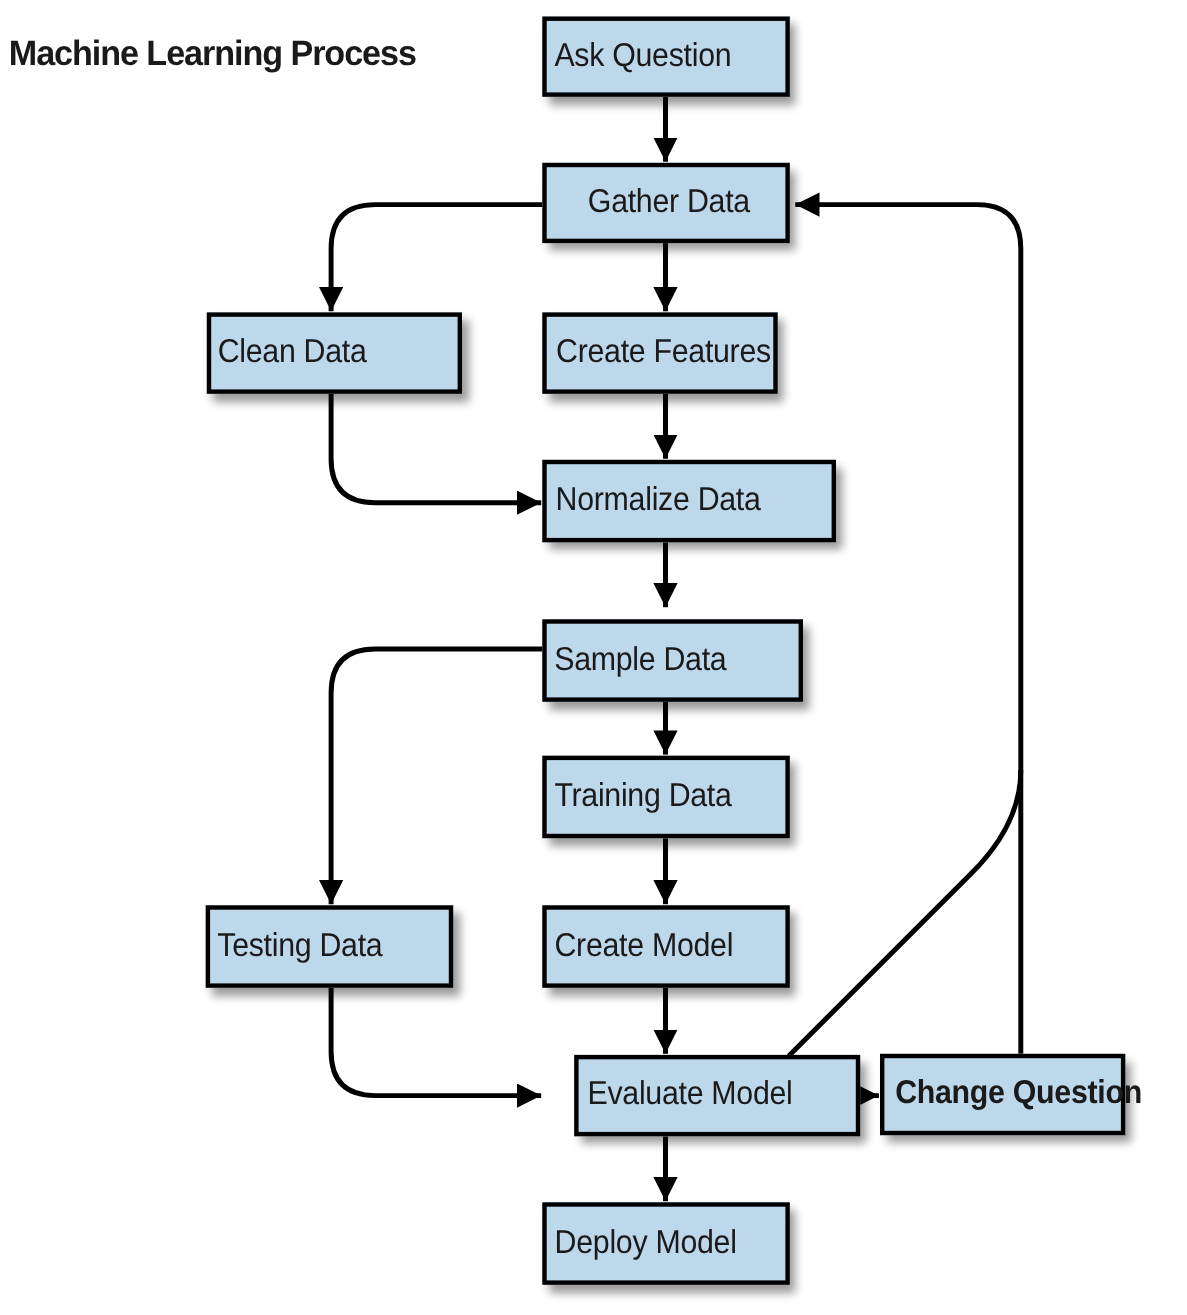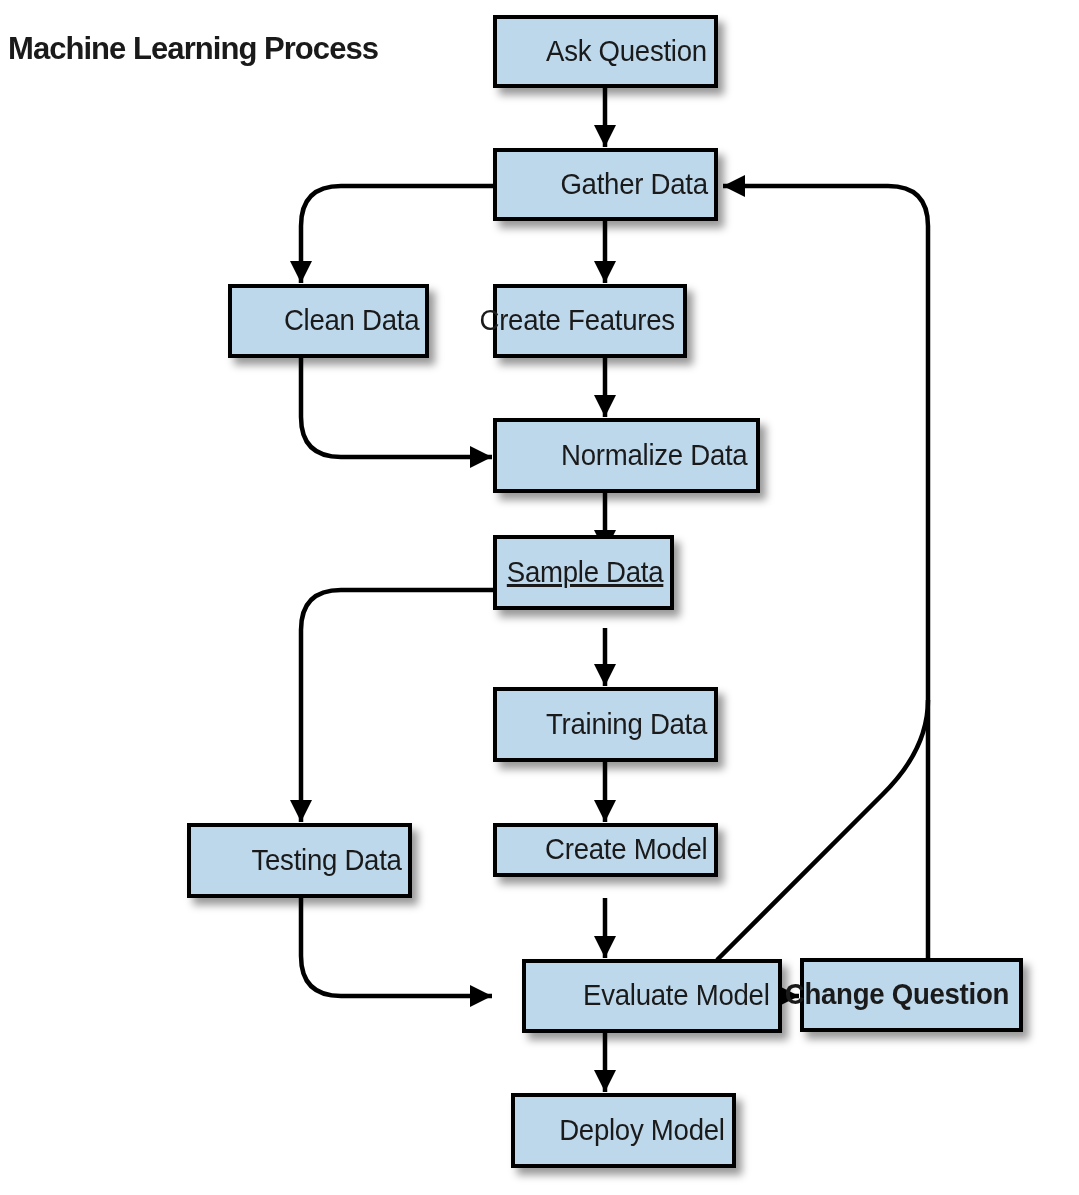--- a/index.html
+++ b/index.html
@@ -47,21 +47,21 @@
   }
   .arrowhead { fill: var(--line); }
 
   .node {
     position: absolute;
     background: var(--box-fill);
     border: 4px solid var(--box-border);
     box-shadow: 6px 7px 8px rgba(0,0,0,0.40);
     display: flex;
     align-items: center;
-    justify-content: flex-end;
+    justify-content: flex-start;
     color: var(--text);
   }
   .lbl {
     font-size: 30px;
     letter-spacing: -0.3px;
     white-space: nowrap;
     transform: scaleX(0.92);
     transform-origin: center;
     line-height: 1;
     padding-bottom: 2px;
@@ -97,44 +97,44 @@
     <path class="edge" marker-end="url(#ah)" d="M 928 958 L 928 226 Q 928 186 888 186 L 723 186"></path>
     <path class="edge" d="M 717 960 L 882 795 Q 928 750 928 700"></path>
   </svg>
 
   <div class="node" style="left:493px; top:15px;  width:225px; height:73px;">
       <span class="lbl">Ask Question</span>
     </div>
   <div class="node" style="left:493px; top:148px; width:225px; height:73px;padding-left:31px;">
       <span class="lbl">Gather Data</span>
     </div>
-  <div class="node" style="left:188px; top:284px; width:201px; height:74px;margin-left:40px;">
+  <div class="node" style="left:188px; top:284px; width:232px; height:74px;">
       <span class="lbl">Clean Data</span>
     </div>
-  <div class="node" style="left:493px; top:284px; width:194px; height:74px;">
+  <div class="node" style="left:493px; top:284px; width:214px; height:74px;">
       <span class="lbl">Create Features</span>
     </div>
   <div class="node" style="left:493px; top:418px; width:267px; height:75px;">
       <span class="lbl">Normalize Data</span>
     </div>
-  <div class="node" style="left:493px; top:535px; width:181px; height:75px;text-decoration:underline;">
+  <div class="node" style="left:493px; top:563px; width:237px; height:75px;">
       <span class="lbl">Sample Data</span>
     </div>
   <div class="node" style="left:187px; top:823px; width:225px; height:75px;">
       <span class="lbl">Testing Data</span>
     </div>
   <div class="node" style="left:493px; top:687px; width:225px; height:75px;">
       <span class="lbl">Training Data</span>
     </div>
-  <div class="node" style="left:493px; top:823px; width:225px; height:54px;">
+  <div class="node" style="left:493px; top:823px; width:225px; height:75px;">
       <span class="lbl">Create Model</span>
     </div>
   <div class="node" style="left:522px; top:959px; width:260px; height:74px;">
       <span class="lbl">Evaluate Model</span>
     </div>
   <div class="node" style="left:800px; top:958px; width:223px; height:74px;font-weight:bold;">
       <span class="lbl">Change Question</span>
     </div>
-  <div class="node" style="left:493px; top:1093px; width:225px; height:75px;margin-left:18px;">
+  <div class="node" style="left:493px; top:1093px; width:225px; height:75px;">
       <span class="lbl">Deploy Model</span>
     </div>
 
 </div>
 
 </body></html>

